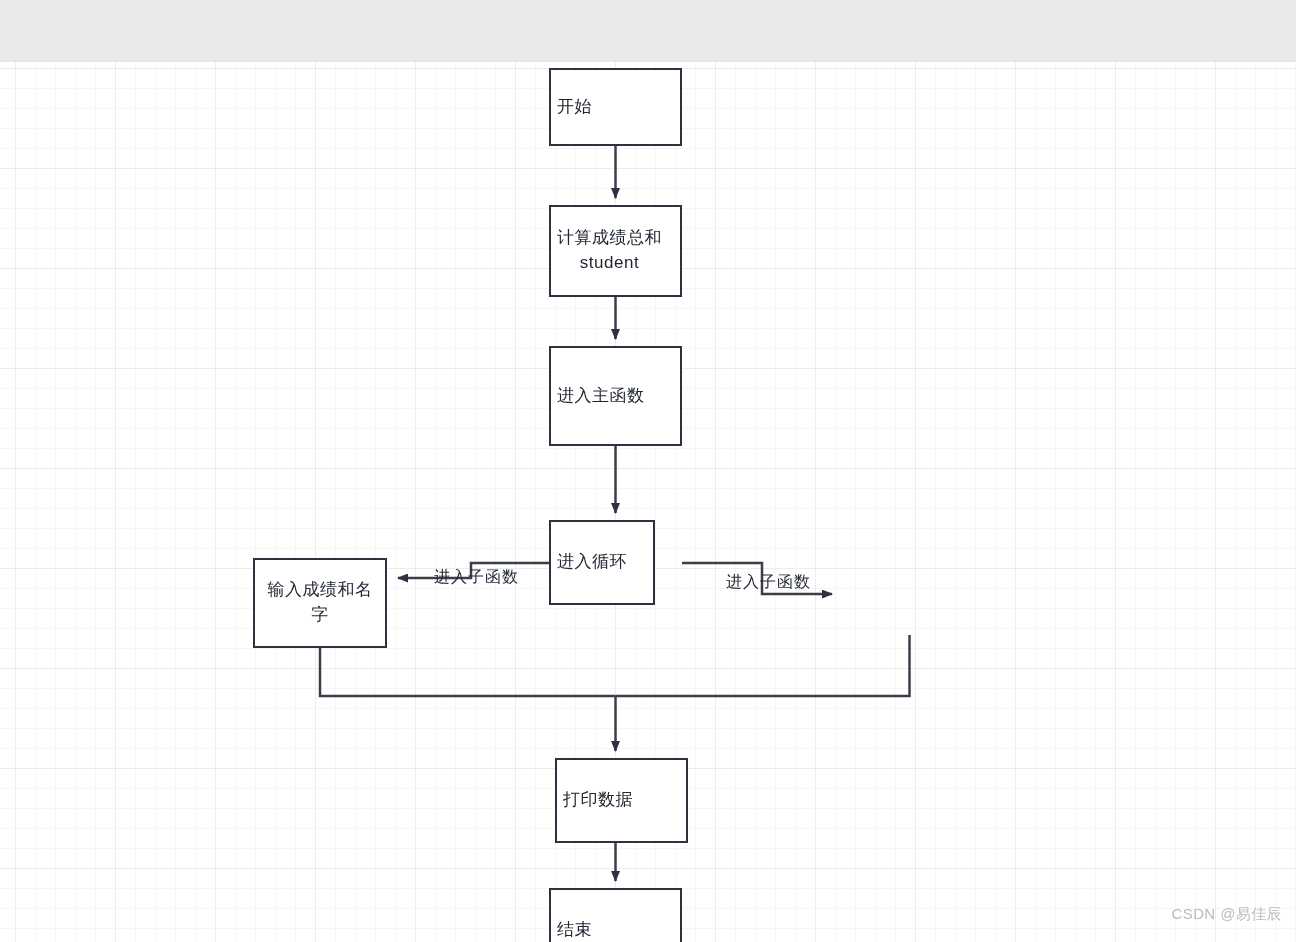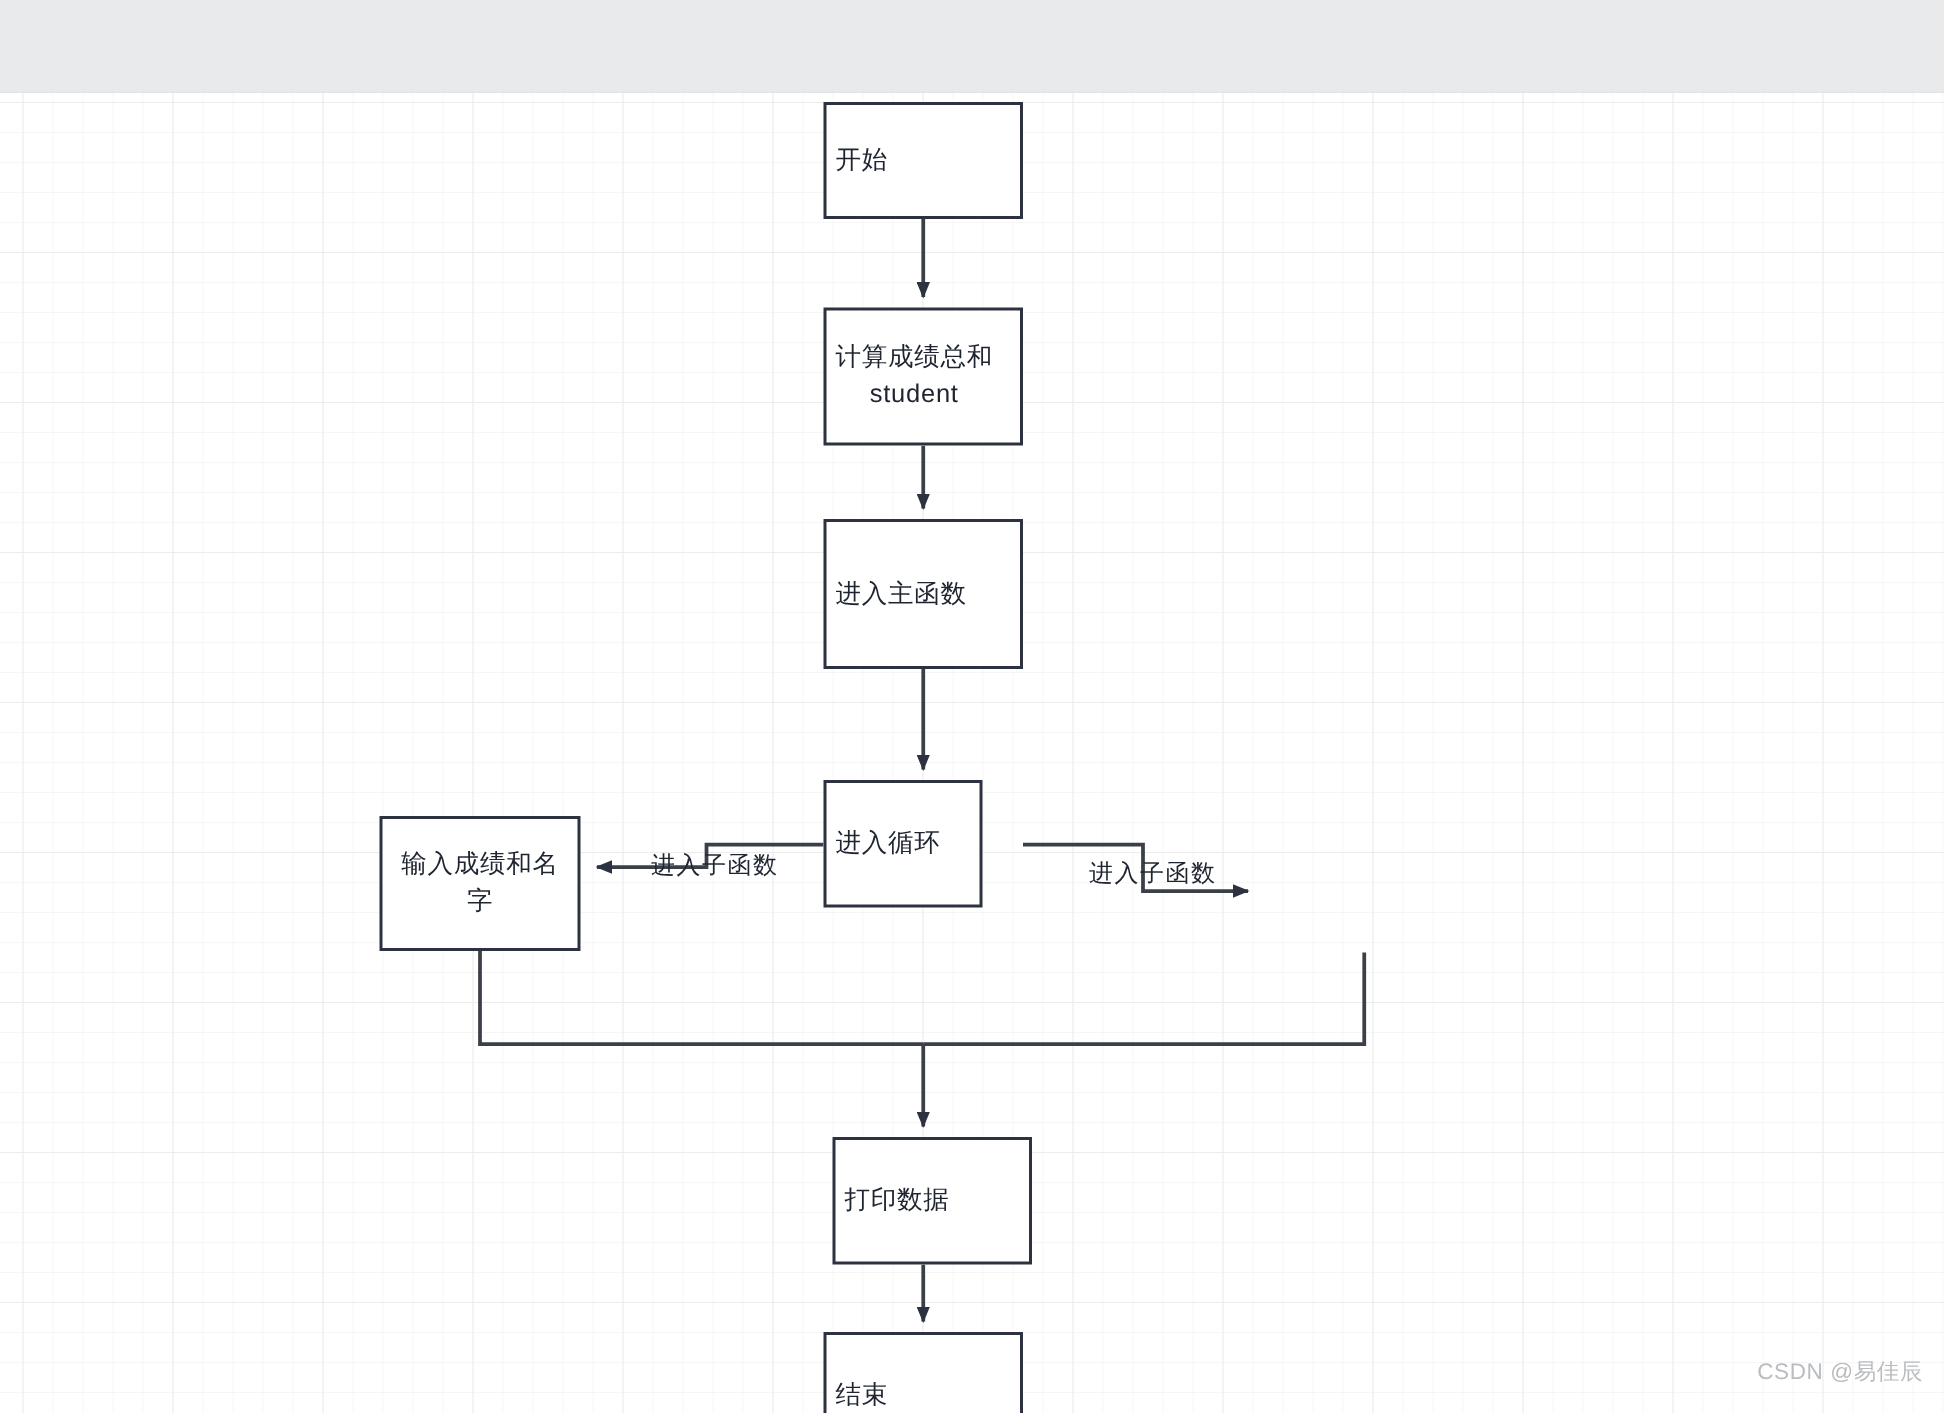--- a/index.html
+++ b/index.html
@@ -148,21 +148,21 @@
     </div>
 
     <div class="shape" style="left:549px; top:284px; width:133px; height:100px;">
       <span>进入主函数</span>
     </div>
 
     <div class="shape" style="left:549px; top:458px; width:106px; height:85px;">
       <span>进入循环</span>
     </div>
 
-    <div class="shape" style="left:253px; top:482px; width:134px; height:90px; padding:2px 10px;">
+    <div class="shape" style="left:253px; top:496px; width:134px; height:90px; padding:2px 10px;">
       <span>输入成绩和名字</span>
     </div>
 
 
     <div class="shape" style="left:555px; top:696px; width:133px; height:85px;">
       <span>打印数据</span>
     </div>
 
     <div class="shape" style="left:549px; top:826px; width:133px; height:85px;">
       <span>结束</span>

